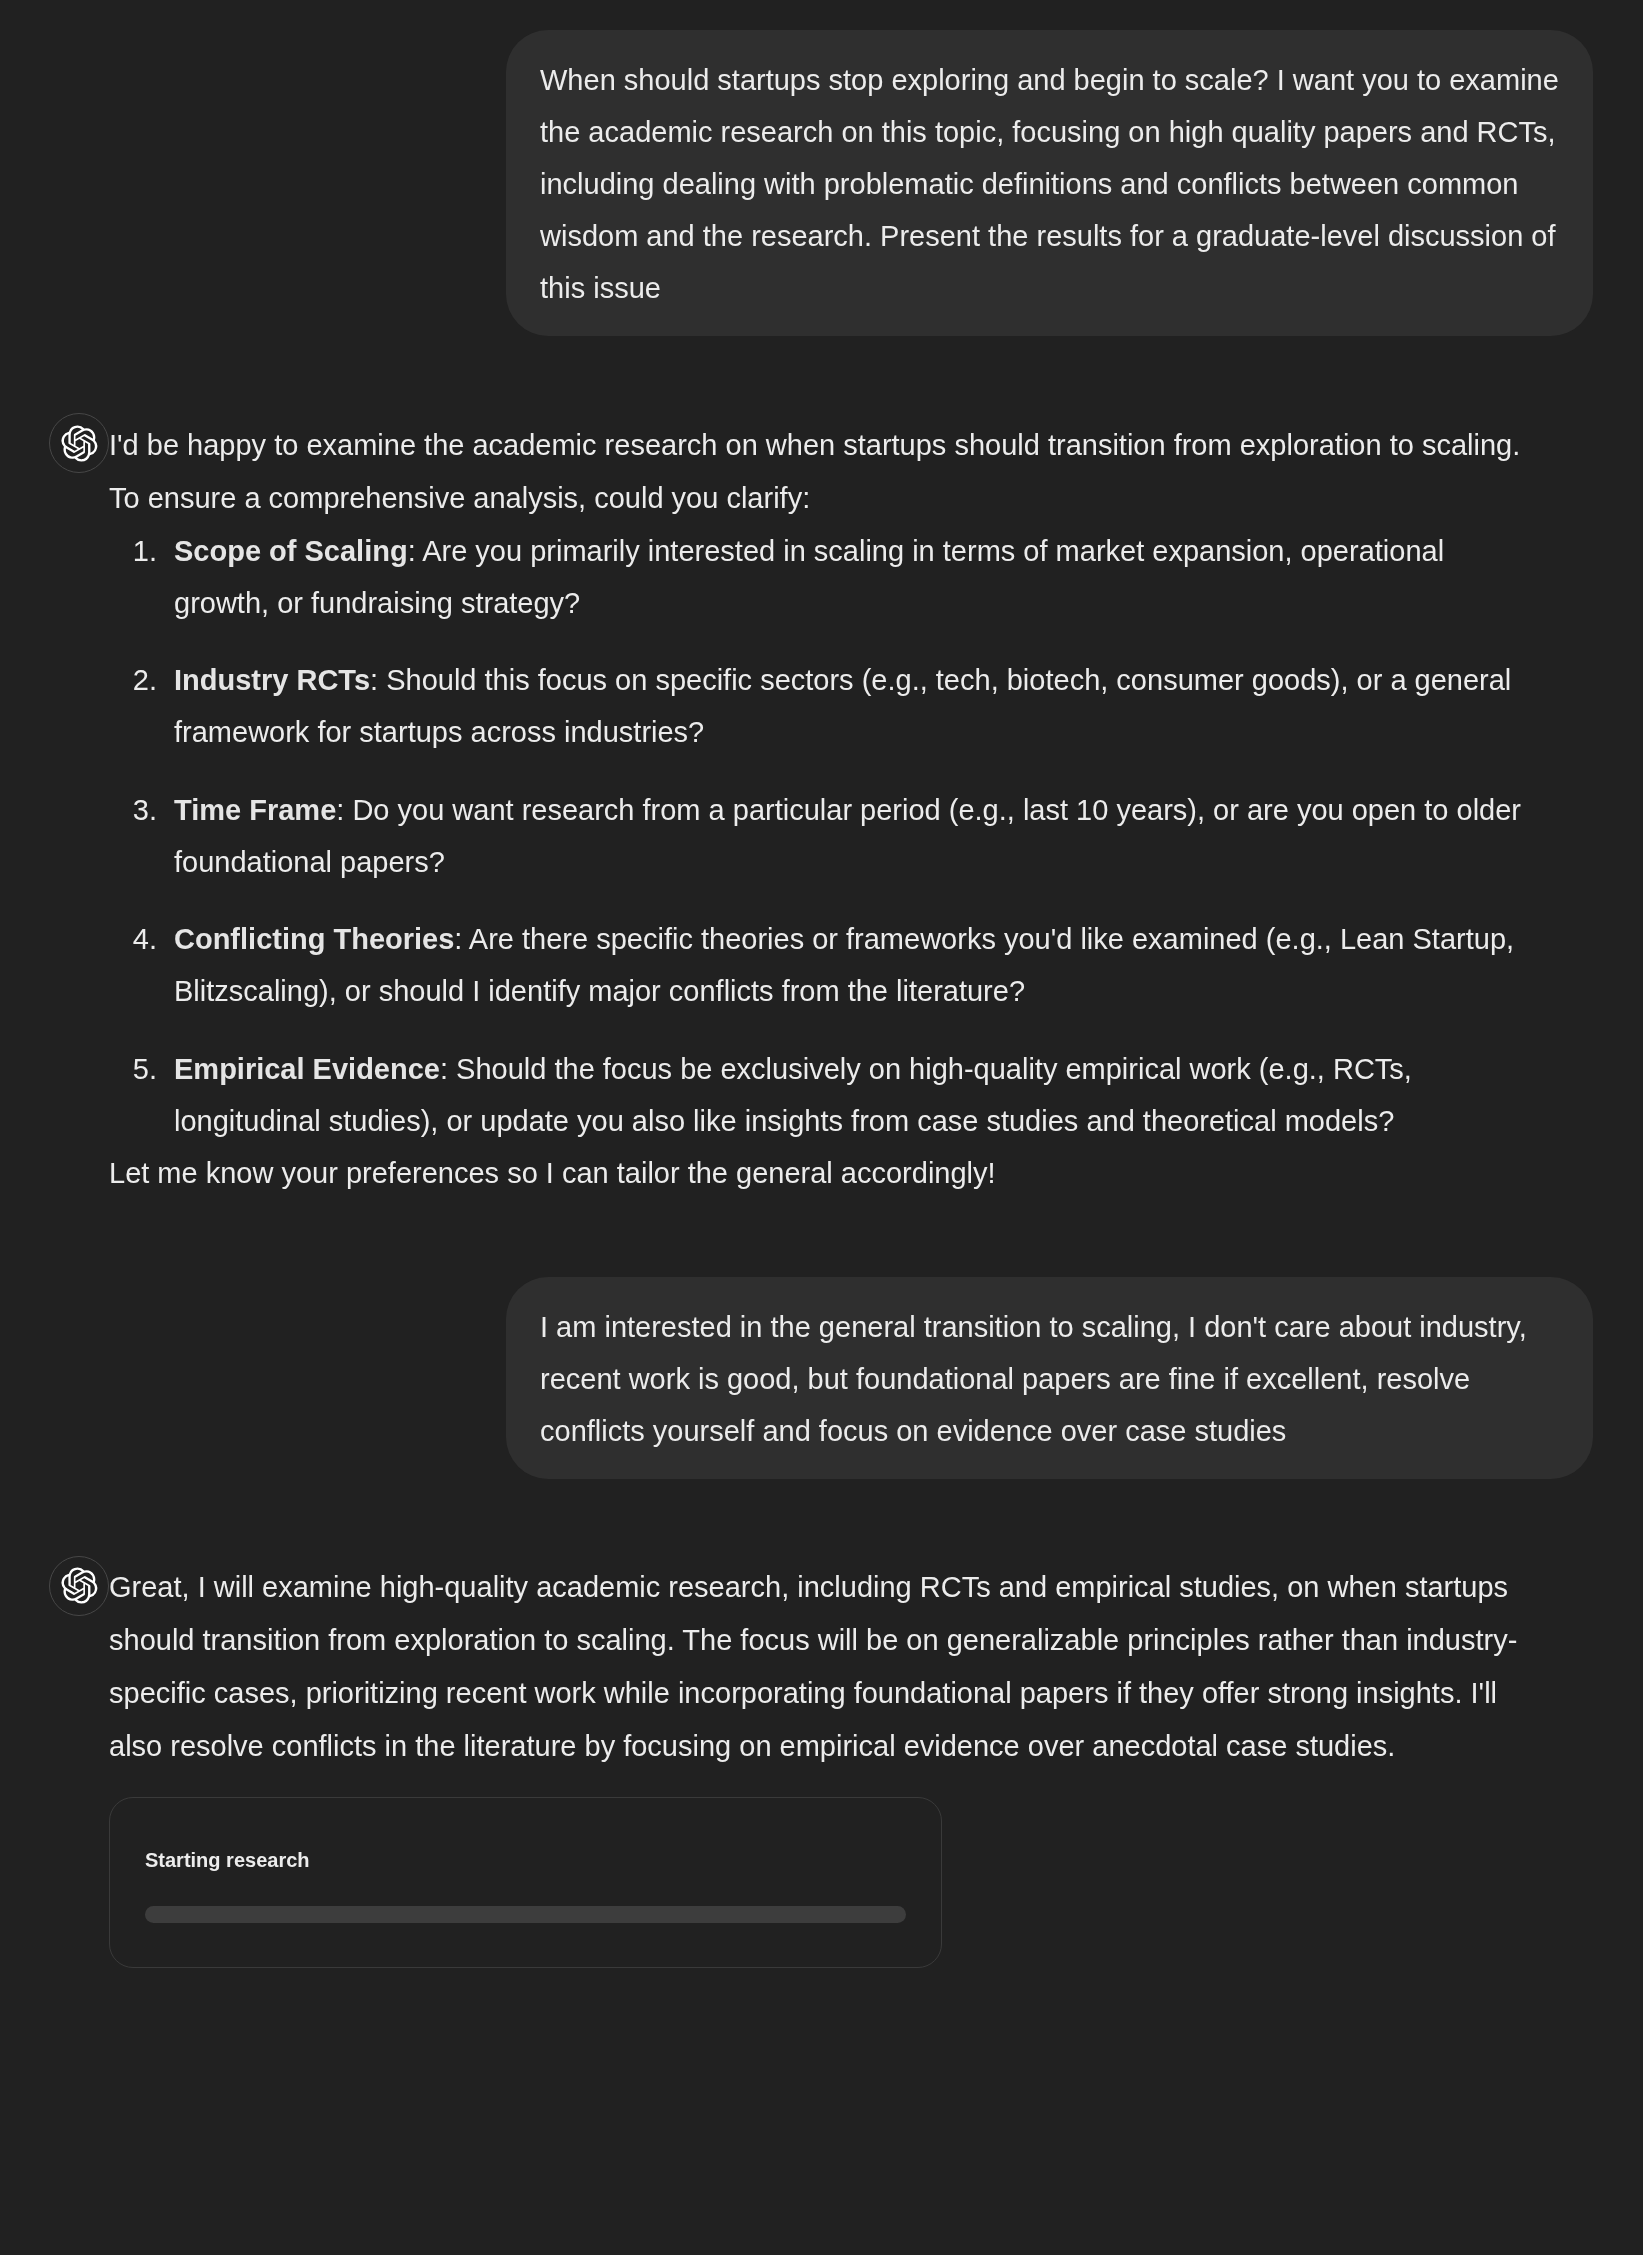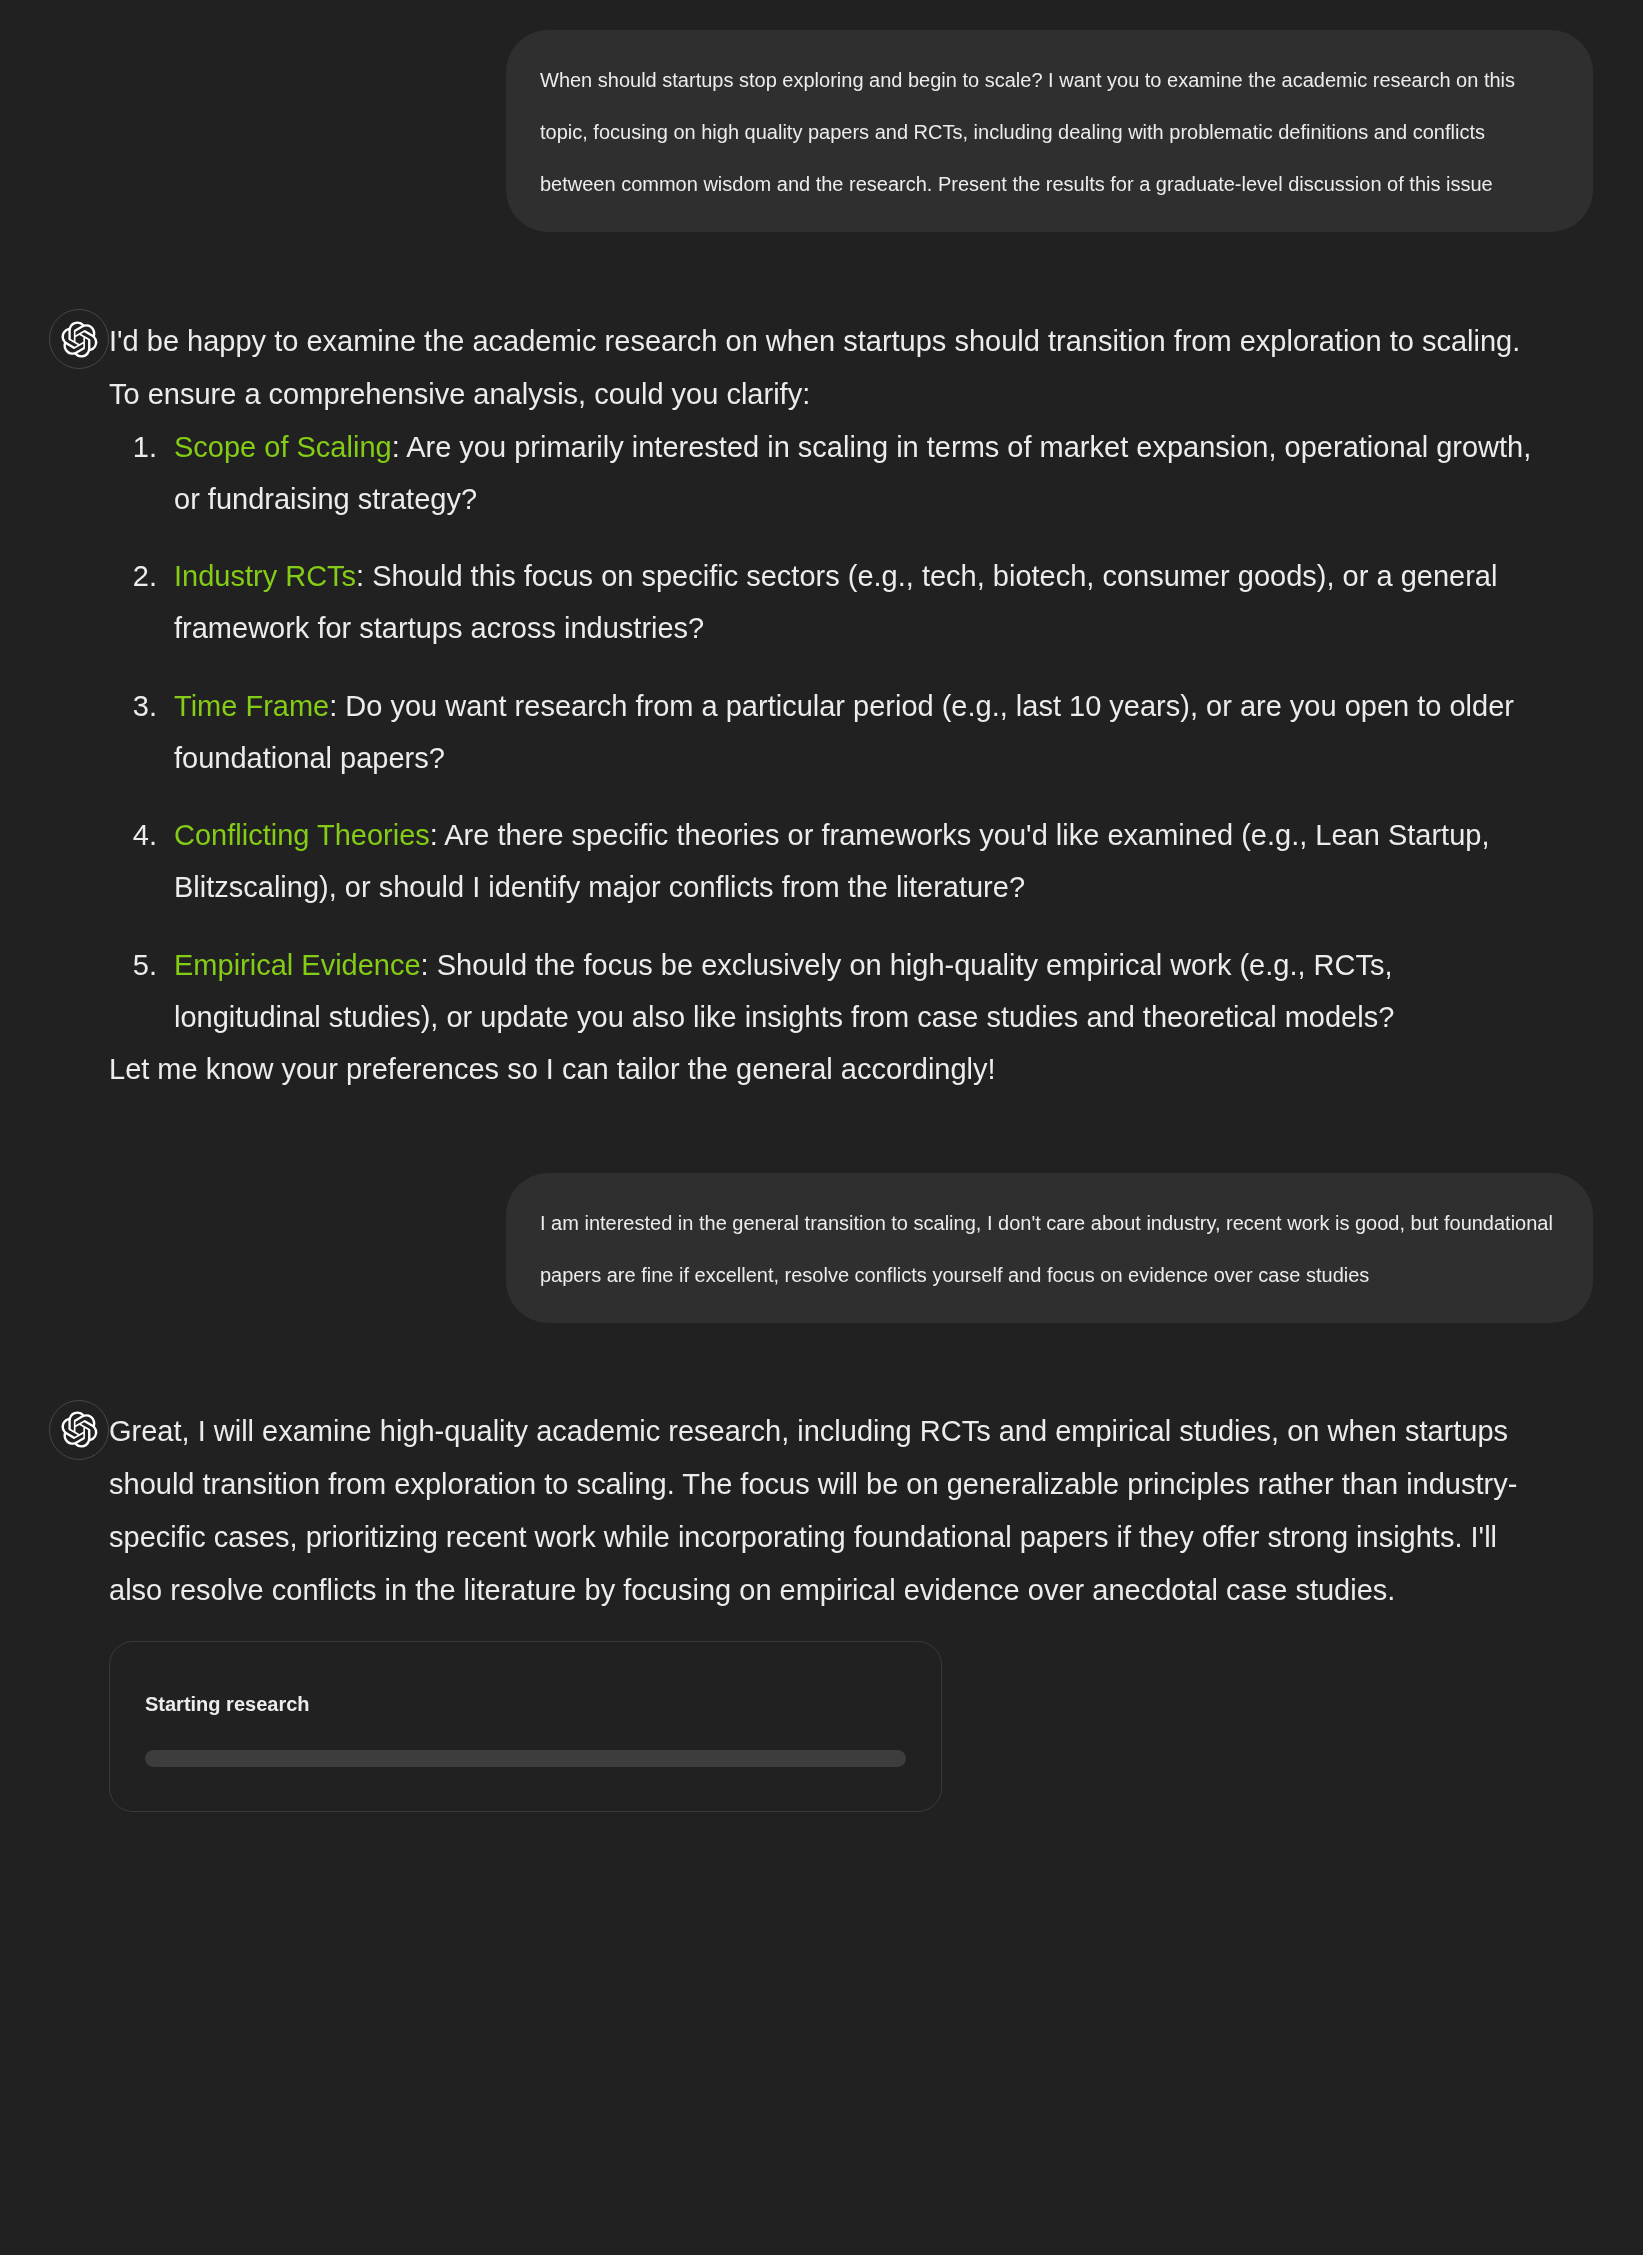--- a/index.html
+++ b/index.html
@@ -23,21 +23,21 @@
   .msg.user { display: flex; justify-content: flex-end; }
   .bubble {
     box-sizing: border-box;
     max-width: 1087px;
     background: #2f2f2f;
     border-radius: 42px;
     padding: 24px 34px 22px;
   }
   .bubble p {
     margin: 0;
-    font-size: 20px;
+    font-size: 29px;
     line-height: 52px;
     color: #ececec;
   }
 
   
   .msg.assistant { display: flex; align-items: flex-start; }
   .avatar {
     box-sizing: border-box;
     flex: 0 0 60px;
     width: 60px;
@@ -52,21 +52,21 @@
   .avatar svg { width: 37px; height: 37px; fill: #ffffff; display: block; }
   .content {
     padding-top: 5.5px;
     flex: 1;
     max-width: 1433px;
     font-size: 29px;
     line-height: 53px;
   }
   .content p { margin: 0; }
   .intro { margin-bottom: 24px; }
-  strong { font-weight: 400; color: #84cc16; }
+  strong { font-weight: 700; color: #e5e5e5; }
 
   ol.qlist { list-style: none; margin: 0; padding: 0; }
   ol.qlist li {
     position: relative;
     padding-left: 65px;
     margin-bottom: 25.6px;
     line-height: 52px;
   }
   ol.qlist li:last-child { margin-bottom: 0; }
   ol.qlist .num {

